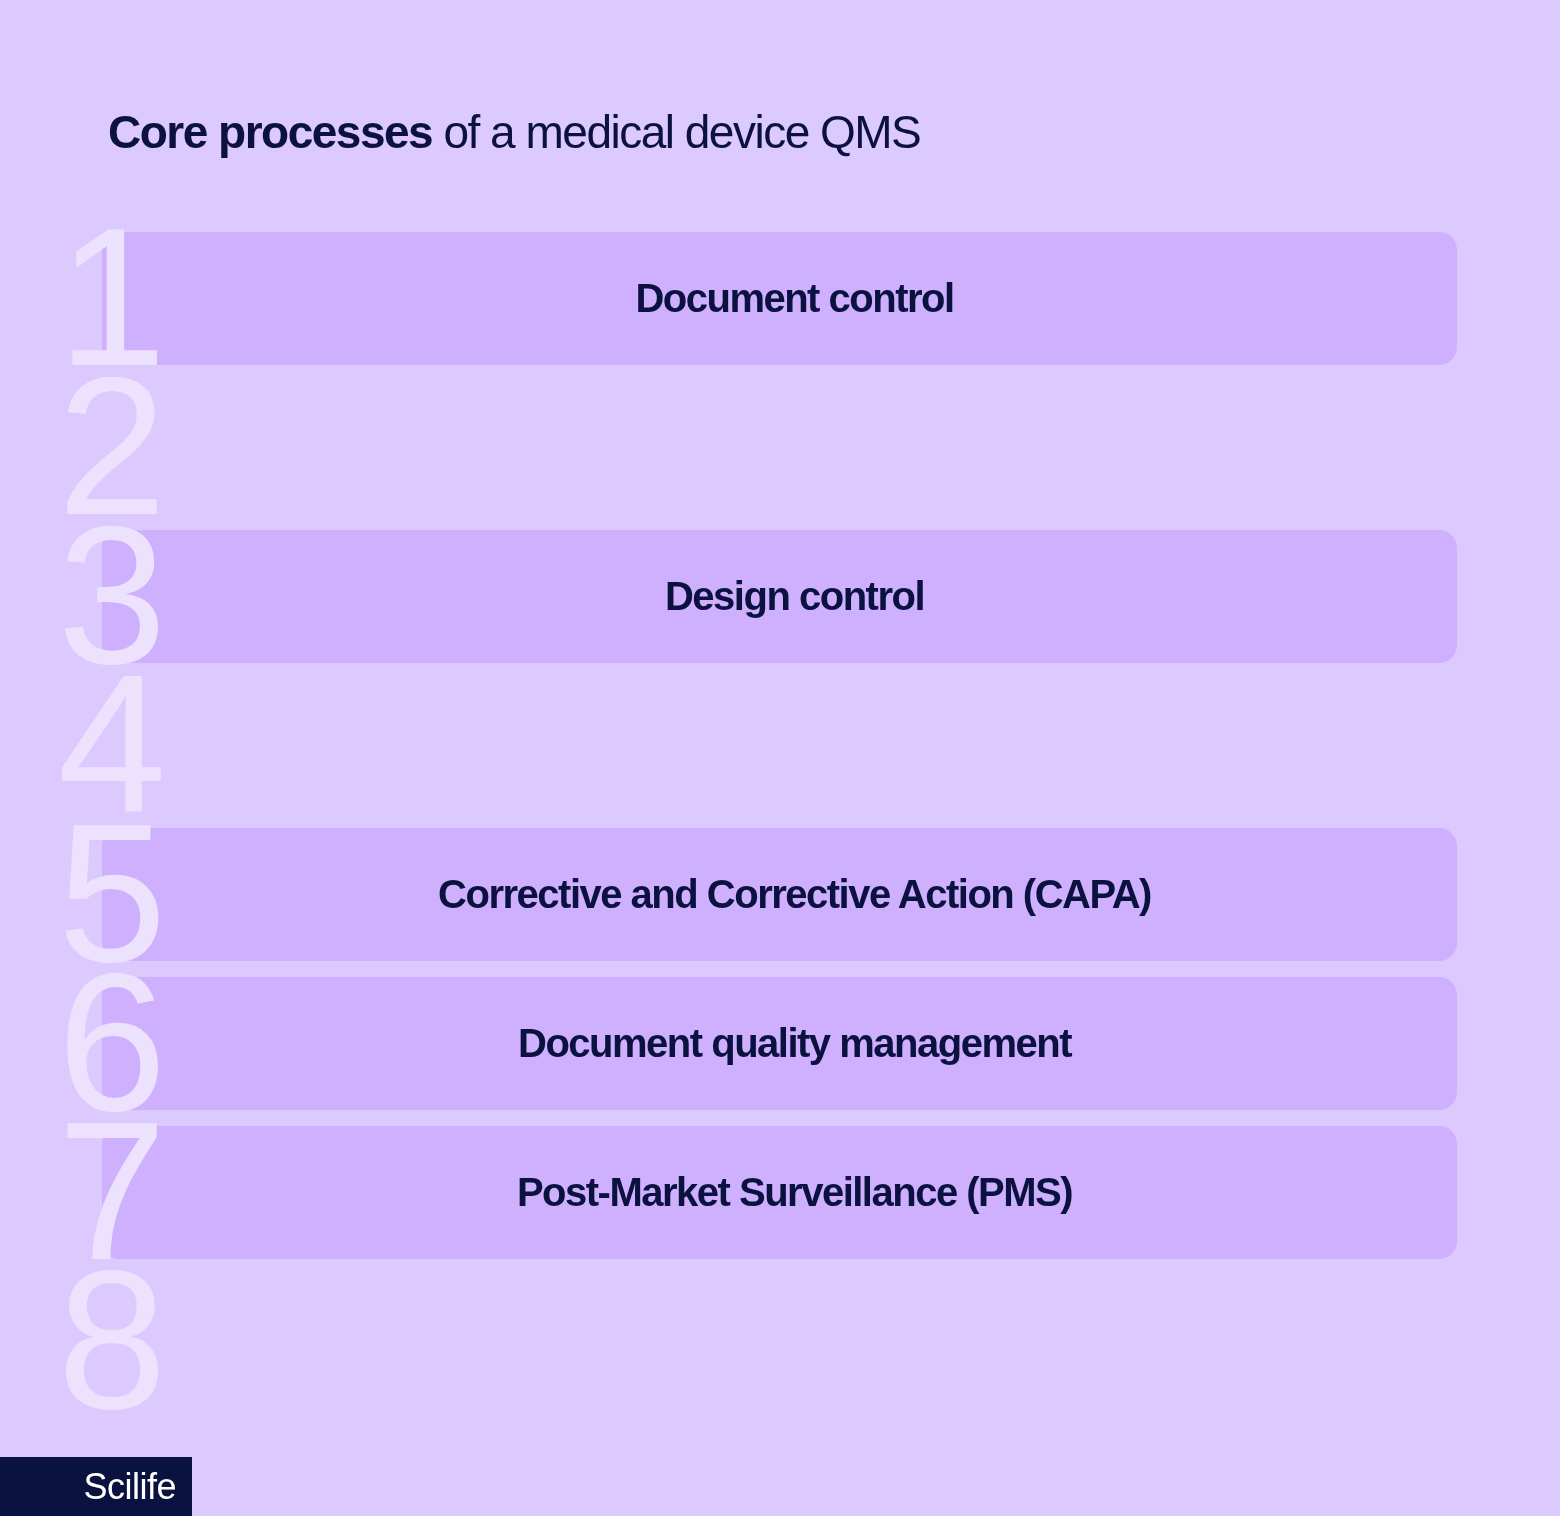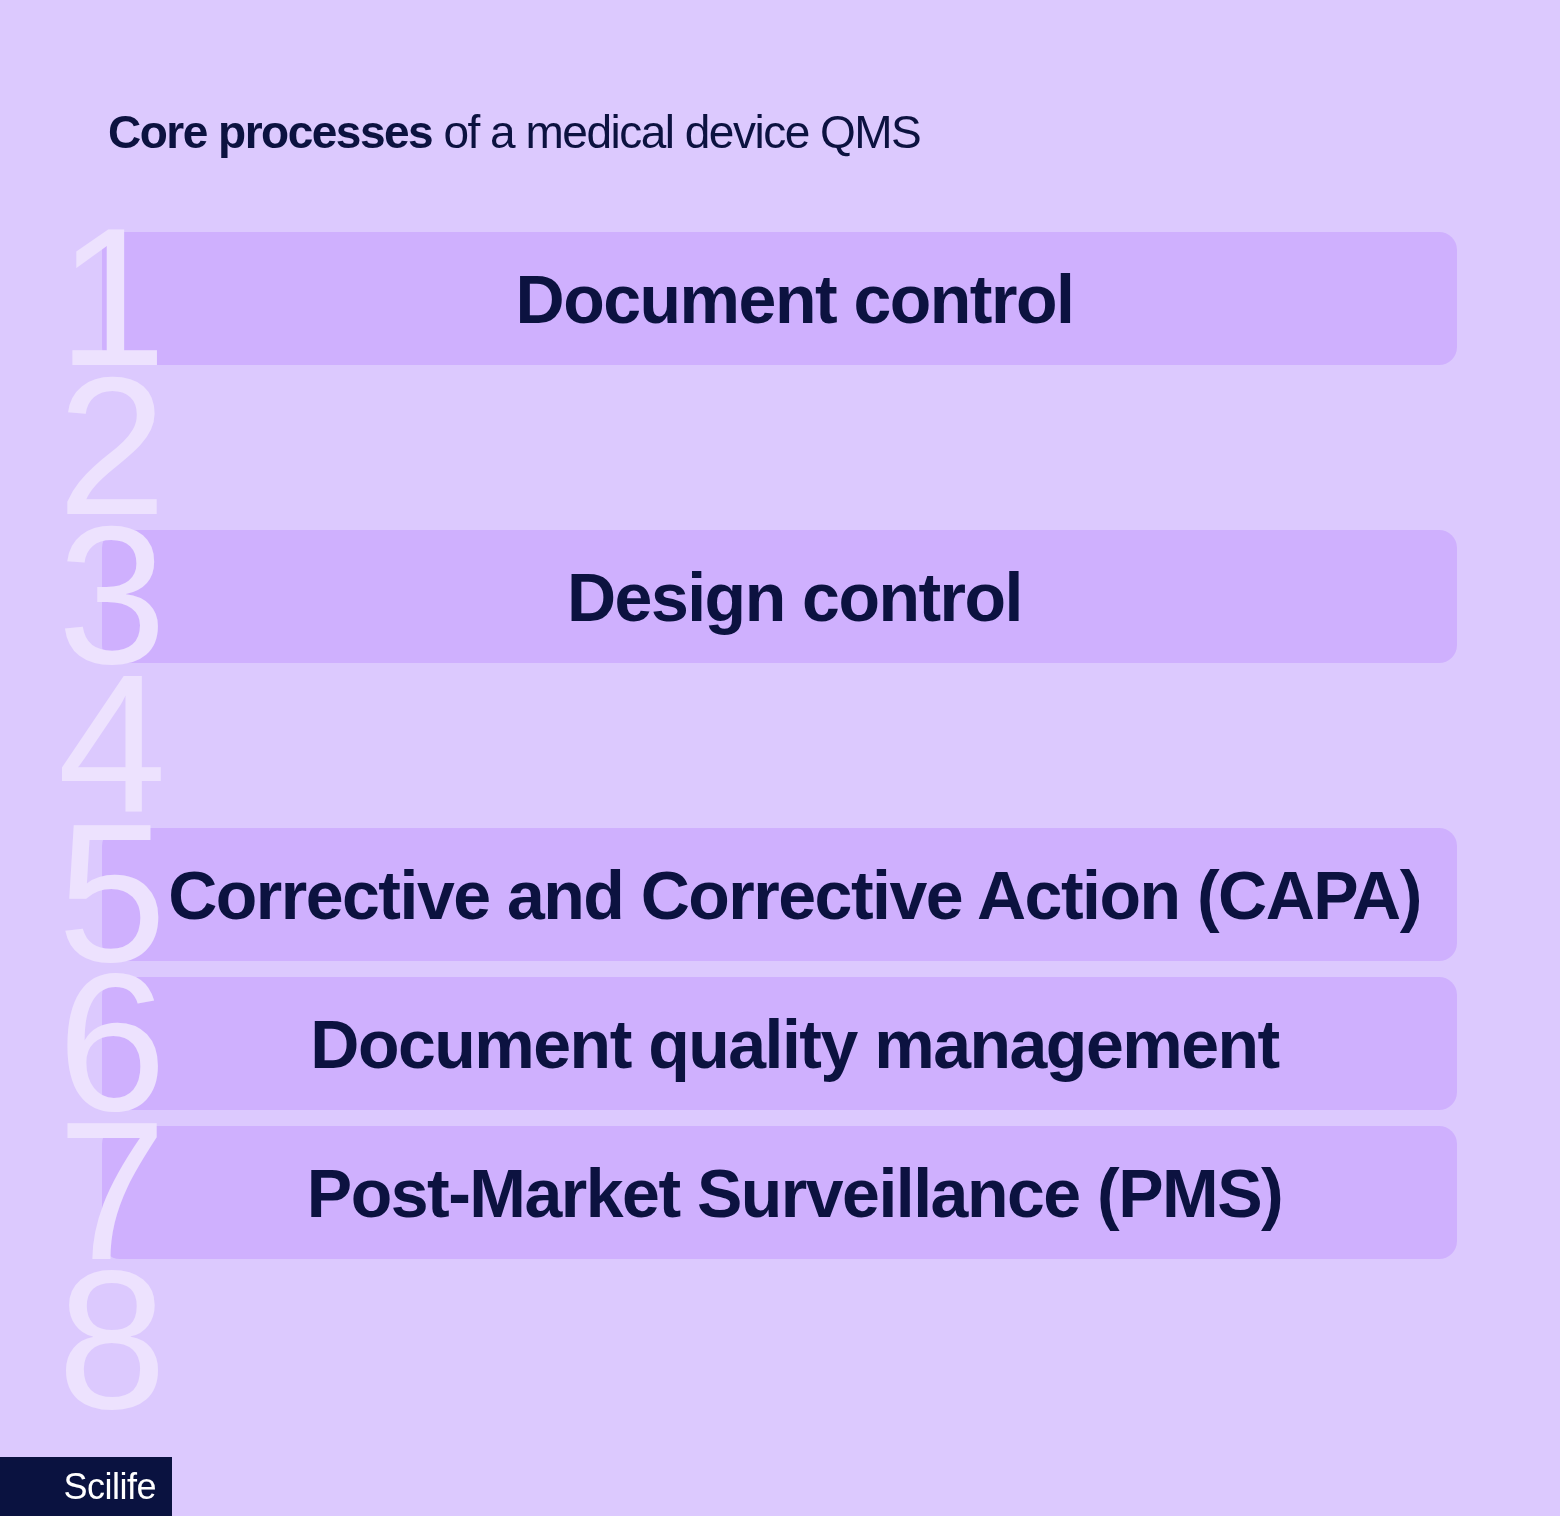--- a/index.html
+++ b/index.html
@@ -23,36 +23,36 @@
       position: absolute; left: 0; width: 1560px; height: 133px;
     }
     .bar {
       position: absolute; left: 102px; width: 1355px; height: 133px;
       top: 0;
       background: #cfb0fe;
       border-radius: 18px;
       display: flex; align-items: center; justify-content: center;
     }
     .bar-label {
-      font-size: 68px; font-weight: 700; letter-spacing: -1.5px;
+      font-size: 40px; font-weight: 700; letter-spacing: -1.5px;
       color: #0c1240; white-space: nowrap;
       padding-left: 30px;
     }
     .num {
       position: absolute; left: 52px; top: -20px;
       width: 116px; text-align: center;
       font-size: 196px; line-height: 172px; font-weight: 400;
       color: #ede2fe;
       letter-spacing: -4px;
       z-index: 2;
       pointer-events: none;
     }
     .logo {
       position: absolute; left: 0; top: 1457px;
-      width: 172px; height: 59px;
+      width: 192px; height: 59px;
       background: #0a1240;
       display: flex; align-items: center; justify-content: flex-end;
       padding-right: 16px; box-sizing: border-box;
     }
     .logo span {
       color: #ffffff; font-size: 36px; font-weight: 400; letter-spacing: -0.5px;
     }
   </style>
 </head>
 <body>

